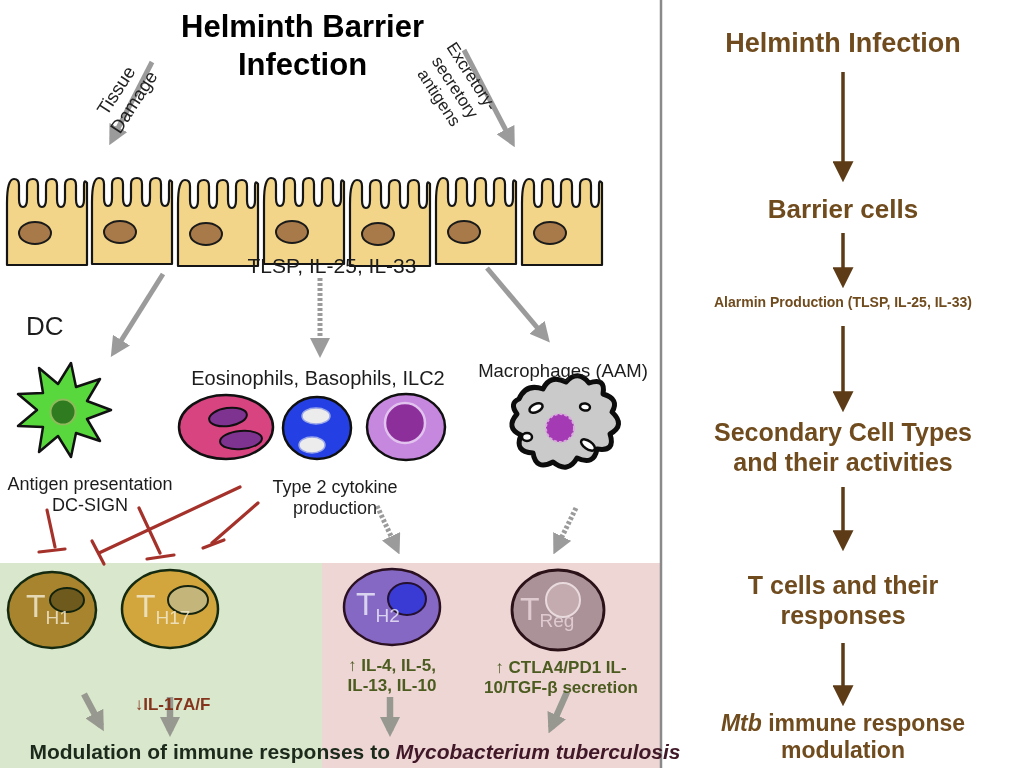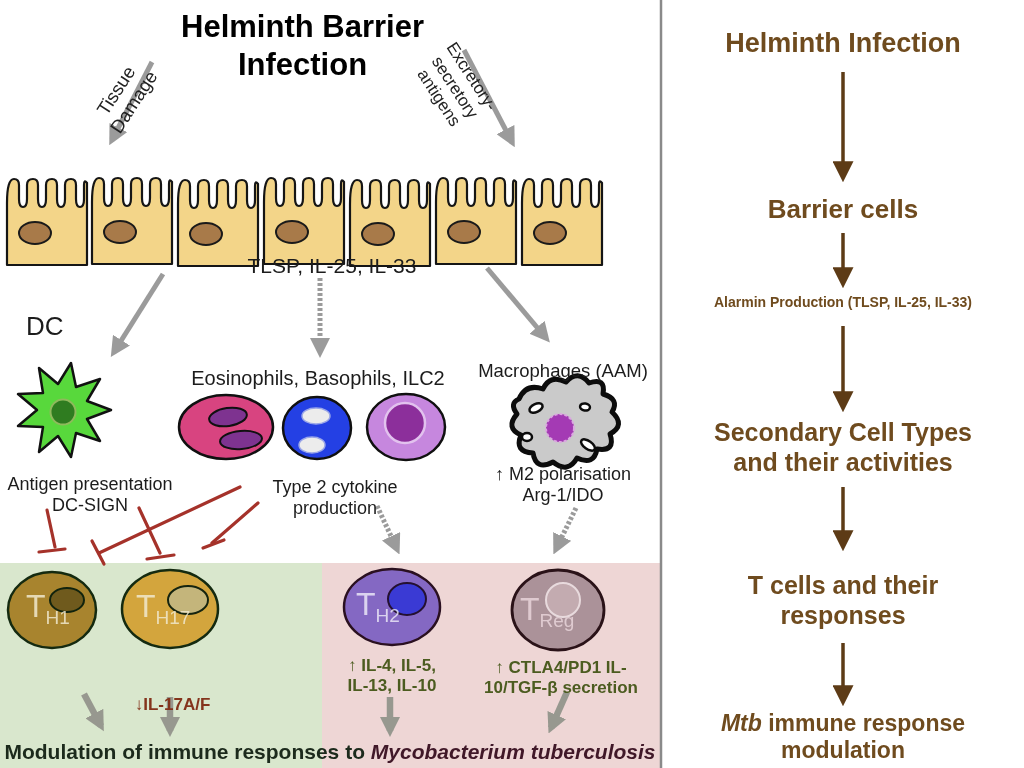--- a/index.html
+++ b/index.html
@@ -154,40 +154,39 @@
 <div class="lbl" style="left:26px;top:312px;font-size:26px;">DC</div>
 
 <div class="lbl center" style="left:183px;top:367px;width:270px;font-size:20px;white-space:nowrap;">Eosinophils, Basophils, ILC2</div>
 
 <div class="lbl center" style="left:478px;top:360px;width:170px;font-size:18.5px;white-space:nowrap;">Macrophages (AAM)</div>
 
 <div class="lbl center cap" style="left:5px;top:474px;width:170px;">Antigen presentation DC-SIGN</div>
 
 <div class="lbl center cap" style="left:270px;top:477px;width:130px;">Type 2 cytokine production</div>
 
-<div class="lbl center cap" style="left:488px;top:464px;width:150px;">↑ M2 polarisation Arg-1/IDO</div>
 
 <div class="tlabel" style="left:26px;top:588px;color:rgba(240,232,205,0.85);">
   <span class="tbig">T</span><span class="tsub">H1</span>
 </div>
 <div class="tlabel" style="left:136px;top:588px;color:rgba(240,232,205,0.85);">
   <span class="tbig">T</span><span class="tsub">H17</span>
 </div>
 <div class="tlabel" style="left:356px;top:586px;color:rgba(240,238,250,0.8);">
   <span class="tbig">T</span><span class="tsub">H2</span>
 </div>
 <div class="tlabel" style="left:520px;top:591px;color:rgba(226,205,211,0.95);">
   <span class="tbig">T</span><span class="tsub">Reg</span>
 </div>
 
 <div class="lbl center tcellcap redcap" style="left:120px;top:663px;width:105px;margin-top:32px;">↓IL-17A/F</div>
 <div class="lbl center tcellcap greencap" style="left:336px;top:656px;width:112px;">↑ IL-4, IL-5, IL-13, IL-10</div>
 <div class="lbl center tcellcap greencap" style="left:470px;top:658px;width:182px;">↑ CTLA4/PD1 IL-10/TGF-β secretion</div>
 
-<div class="lbl center footer" style="left:0px;top:740px;width:660px;">
+<div class="lbl center footer" style="left:0px;top:740px;width:660px;padding-left:25px;">
   <span>Modulation of immune responses to </span><span class="ital">Mycobacterium tuberculosis</span>
 </div>
 
 <div class="rstep" style="left:663px;top:28px;width:360px;font-size:27px;">Helminth Infection</div>
 <div class="rstep" style="left:663px;top:194px;width:360px;font-size:26px;">Barrier cells</div>
 <div class="rstep" style="left:662px;top:294px;width:362px;font-size:14px;white-space:nowrap;">Alarmin Production (TLSP, IL-25, IL-33)</div>
 <div class="rstep" style="left:698px;top:418px;width:290px;font-size:25px;">Secondary Cell Types and their activities</div>
 <div class="rstep" style="left:708px;top:710px;width:270px;font-size:23px;">
   <span class="ital">Mtb</span><span> immune response modulation</span>
 </div>

